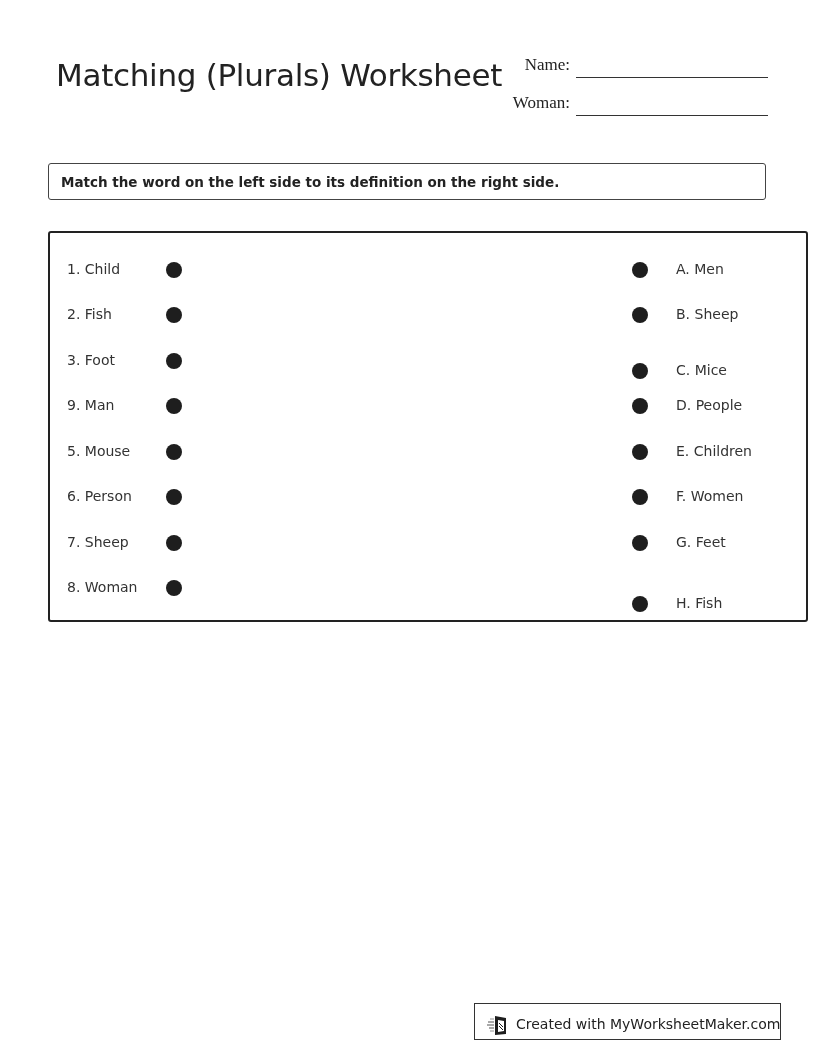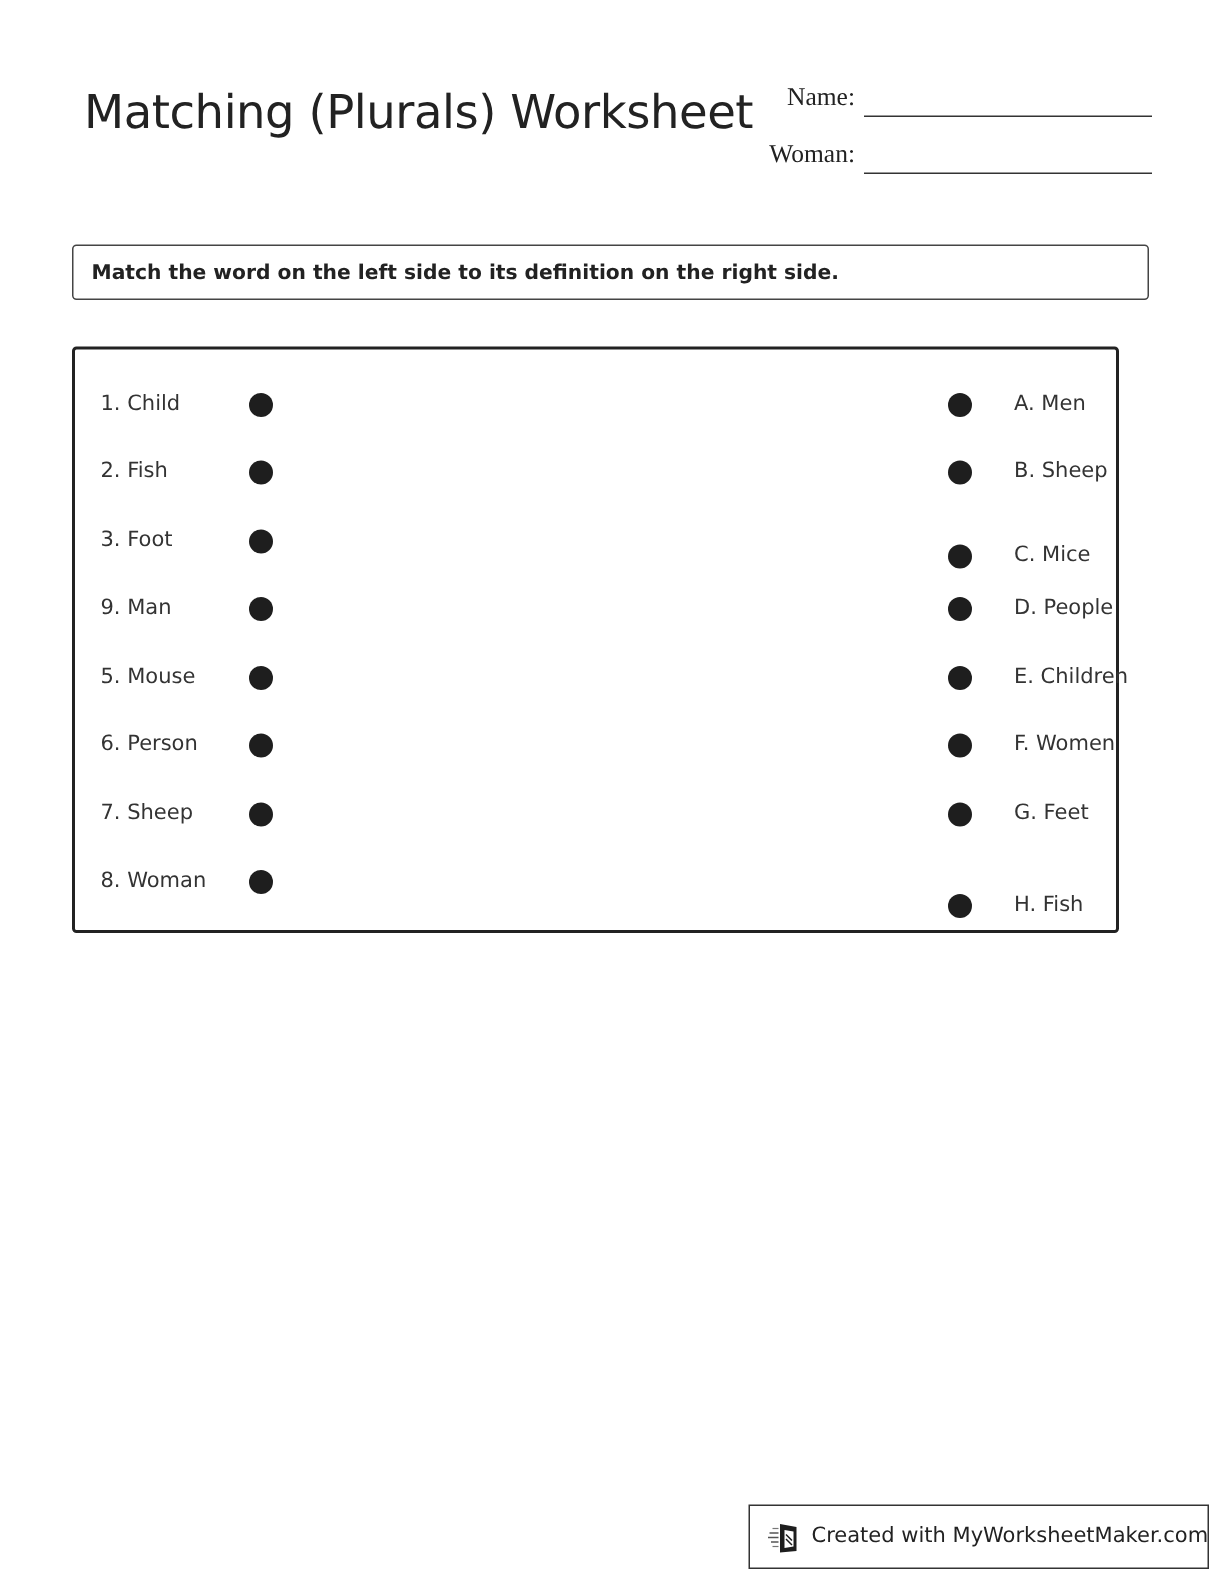--- a/index.html
+++ b/index.html
@@ -11,33 +11,33 @@
 
   .field { position: absolute; left: 500px; width: 268px; height: 30px; }
   .field .label { position: absolute; right: 198px; bottom: 3px; font-size: 17px; color: #222; }
   .field .line { position: absolute; left: 76px; right: 0; bottom: 0; border-bottom: 1.3px solid #333; }
   .field-name { top: 48px; }
   .field-date { top: 86px; }
 
   .instructions { position: absolute; left: 48px; top: 163px; width: 718px; height: 37px; border: 1.3px solid #444; border-radius: 3px; box-sizing: border-box; }
   .instructions span { position: absolute; left: 12px; top: 10px; font-size: 13.5px; color: #222; font-weight: bold; }
 
-  .match-box { position: absolute; left: 48px; top: 231px; width: 698px; height: 391px; border: 2px solid #222; border-radius: 3px; box-sizing: border-box; }
+  .match-box { position: absolute; left: 48px; top: 231px; width: 760px; height: 391px; border: 2px solid #222; border-radius: 3px; box-sizing: border-box; }
 
   .row { position: absolute; height: 22px; }
   .left-row { left: 16px; width: 130px; }
   .right-row { left: 580px; width: 130px; }
   .item-label { position: absolute; top: 2px; font-size: 14px; color: #333; white-space: nowrap; }
   .left-row .item-label { left: 1px; }
   .right-row .item-label { left: 46px; }
   .dot { position: absolute; width: 16px; height: 16px; border-radius: 50%; background: #1e1e1e; top: 3px; }
   .left-row .dot { left: 100px; }
   .right-row .dot { left: 2px; }
 
-  .footer { position: absolute; left: 499px; top: 1003px; width: 307px; height: 43px; border: 1.3px solid #333; box-sizing: border-box; }
+  .footer { position: absolute; left: 474px; top: 1003px; width: 307px; height: 37px; border: 1.3px solid #333; box-sizing: border-box; }
   .footer .logo { position: absolute; left: 12px; top: 10px; width: 22px; height: 22px; }
   .footer .ftext { position: absolute; left: 41px; top: 12px; font-size: 14px; color: #222; white-space: nowrap; }
 </style>
 </head>
 <body>
 
 <h1 class="title sans">Matching (Plurals) Worksheet</h1>
 
 <div class="field field-name">
   <span class="label serif">Name:</span>

